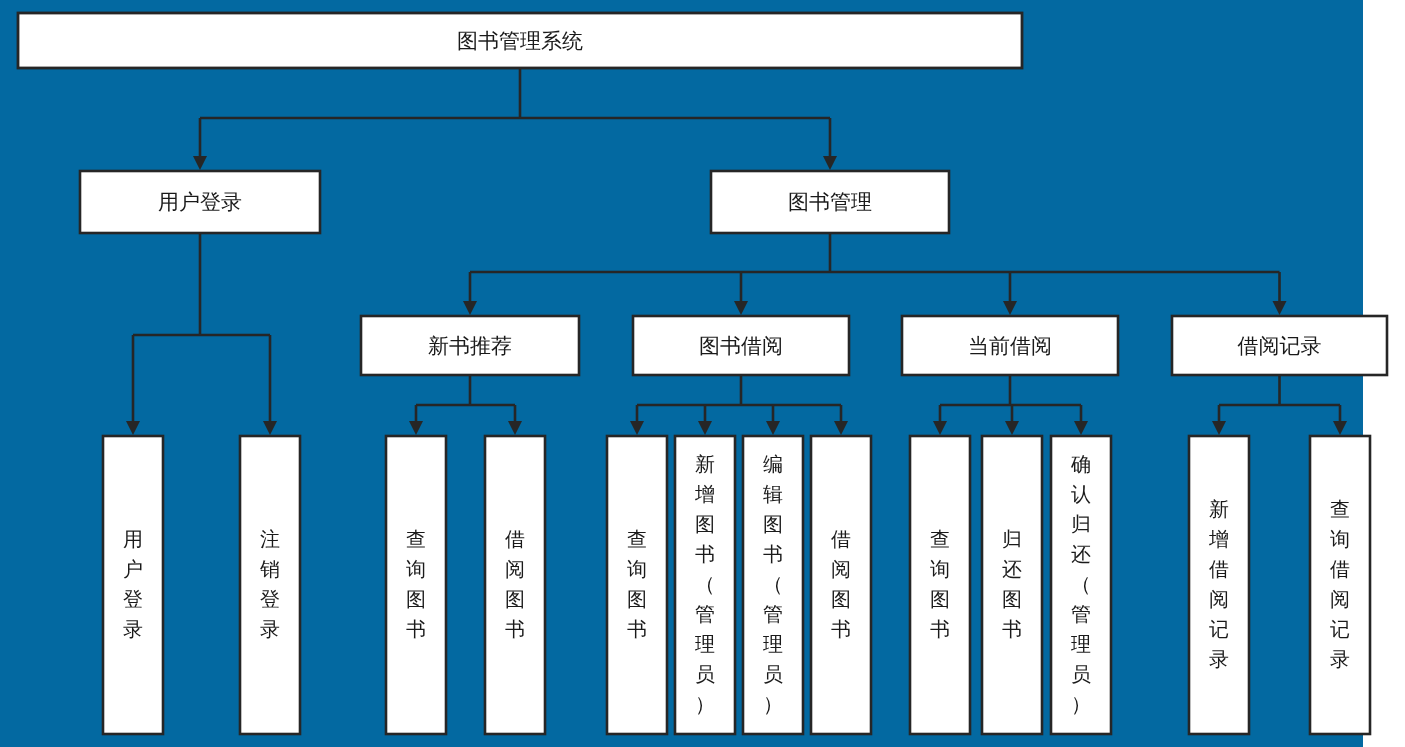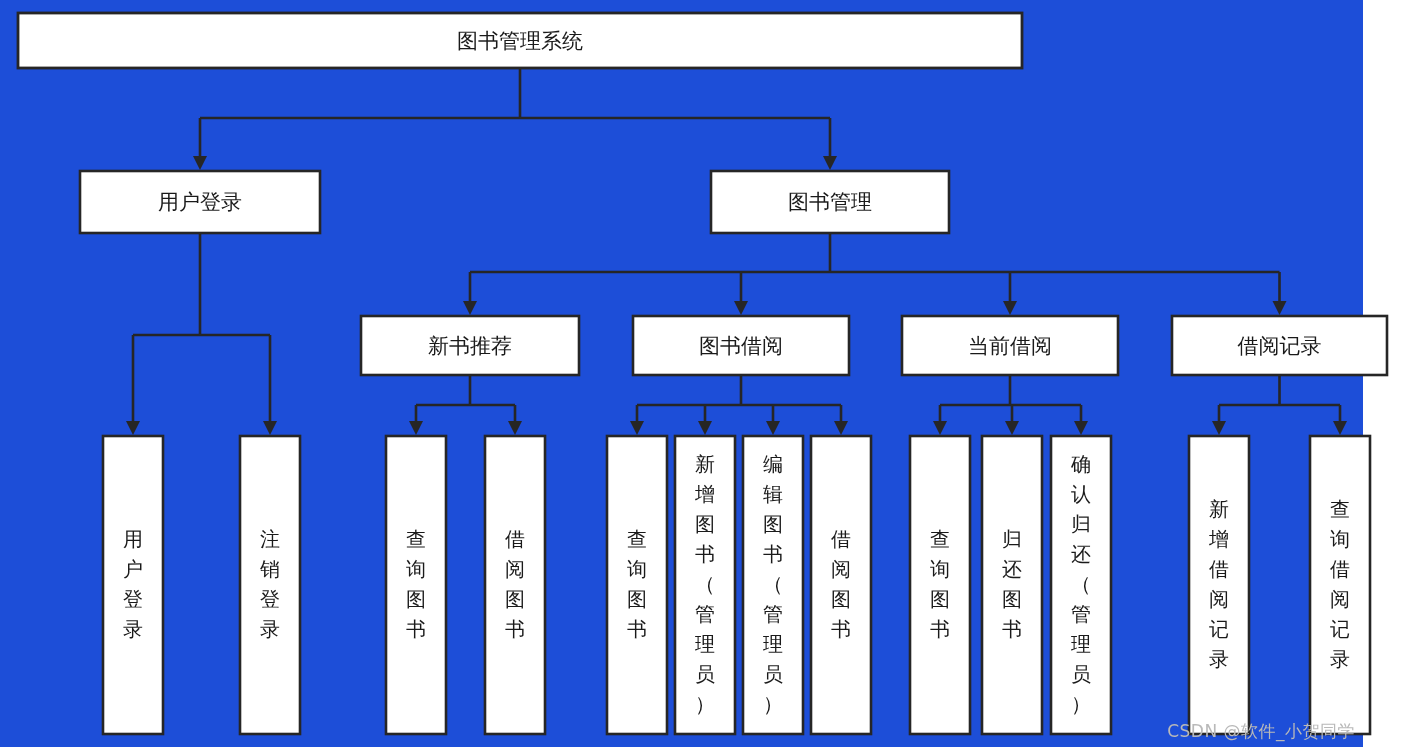--- a/index.html
+++ b/index.html
@@ -11,21 +11,21 @@
   body {
     width: 1405px;
     height: 747px;
     overflow: hidden;
     font-family: "DejaVu Sans", "Liberation Sans", sans-serif;
   }
   #diagram-root {
     position: relative;
     width: 1363px;
     height: 747px;
-    background: #1d4ed8;
+    background: #0369a1;
   }
   svg.diagram-canvas {
     position: absolute;
     left: 0;
     top: 0;
     width: 1405px;
     height: 747px;
     display: block;
   }
   .node-box {
@@ -218,14 +218,13 @@
         <g>
           <rect class="node-box" x="1189" y="436" width="60" height="298"></rect>
           <text class="node-label leaf-label" x="1219" y="0"><tspan x="1219" y="510">新</tspan><tspan x="1219" y="540">增</tspan><tspan x="1219" y="570">借</tspan><tspan x="1219" y="600">阅</tspan><tspan x="1219" y="630">记</tspan><tspan x="1219" y="660">录</tspan></text>
         </g>
         <g>
           <rect class="node-box" x="1310" y="436" width="60" height="298"></rect>
           <text class="node-label leaf-label" x="1340" y="0"><tspan x="1340" y="510">查</tspan><tspan x="1340" y="540">询</tspan><tspan x="1340" y="570">借</tspan><tspan x="1340" y="600">阅</tspan><tspan x="1340" y="630">记</tspan><tspan x="1340" y="660">录</tspan></text>
         </g>
       </g>
     </svg>
-  <div class="watermark">CSDN @软件_小贺同学</div>
 </div>
 
 </body></html>

